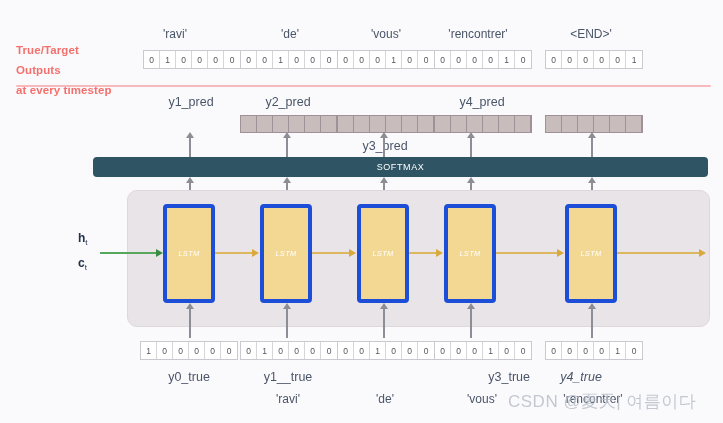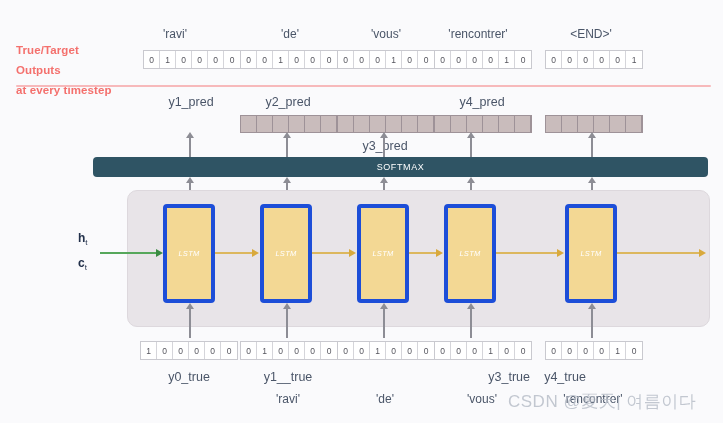--- a/index.html
+++ b/index.html
@@ -330,21 +330,21 @@
     <div class="cell">0</div>
     <div class="cell">0</div>
     <div class="cell">0</div>
     <div class="cell">1</div>
     <div class="cell">0</div>
   </div>
 
   <div class="varname" style="left:141px; top:370px; width:96px;">y0_true</div>
   <div class="varname" style="left:240px; top:370px; width:96px;">y1__true</div>
   <div class="varname" style="left:434px; top:370px; width:96px;text-align:right;">y3_true</div>
-  <div class="varname" style="left:517px; top:370px; width:96px;">y4_true</div>
+  <div class="varname" style="left:533px; top:370px; width:96px;font-style:italic;">y4_true</div>
 
   <div class="word" style="left:240px; top:392px; width:96px;">'ravi'</div>
   <div class="word" style="left:337px; top:392px; width:96px;">'de'</div>
   <div class="word" style="left:434px; top:392px; width:96px;">'vous'</div>
   <div class="word" style="left:540px; top:392px; width:106px;">'rencontrer'</div>
 
   <div class="watermark" style="left:508px; top:390px;">CSDN @夏天| 여름이다</div>
 
 </div>
 

